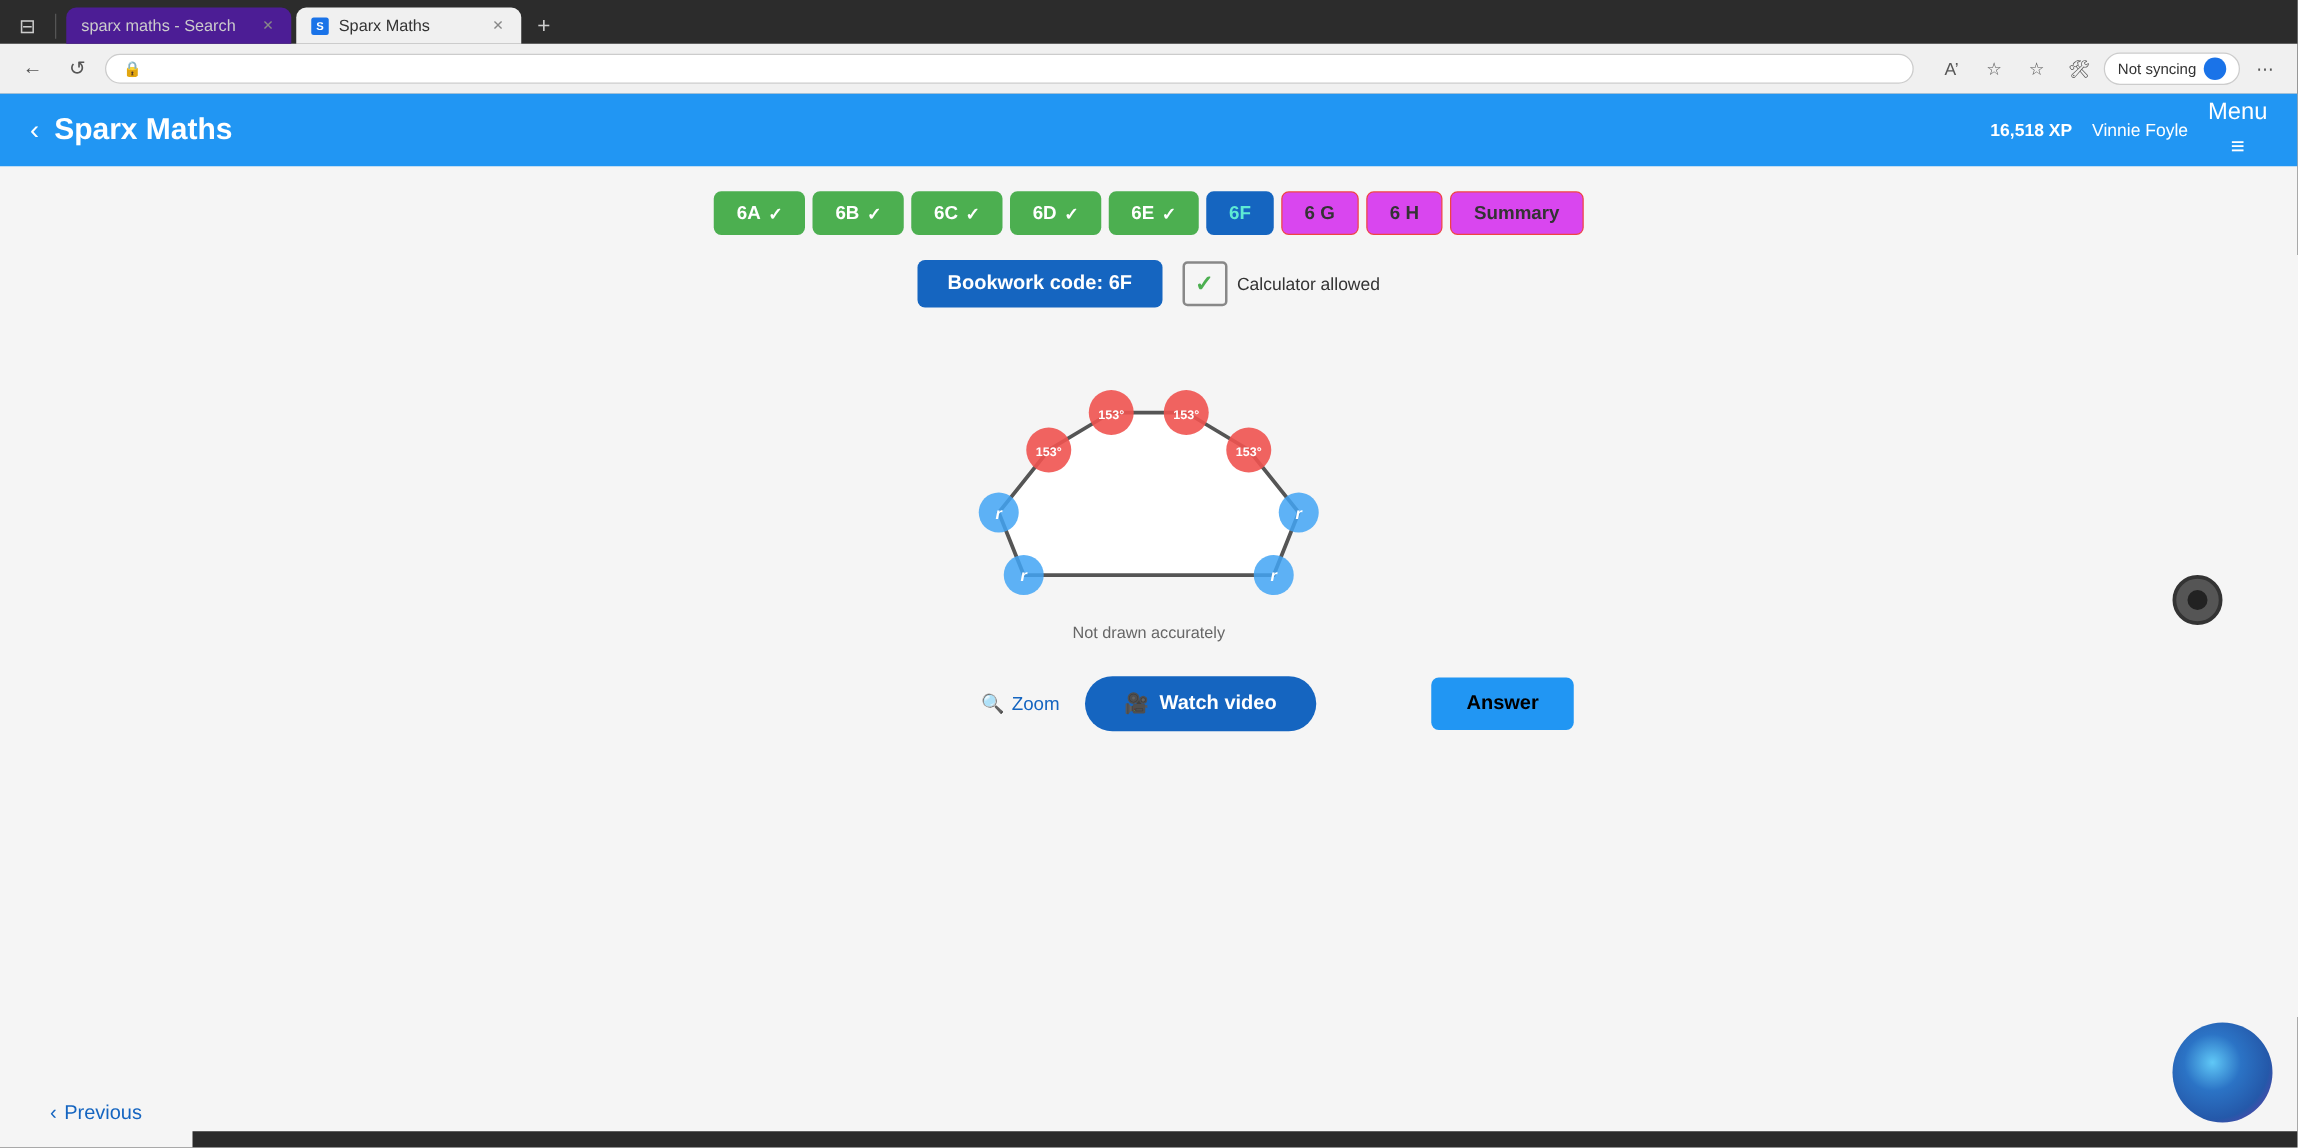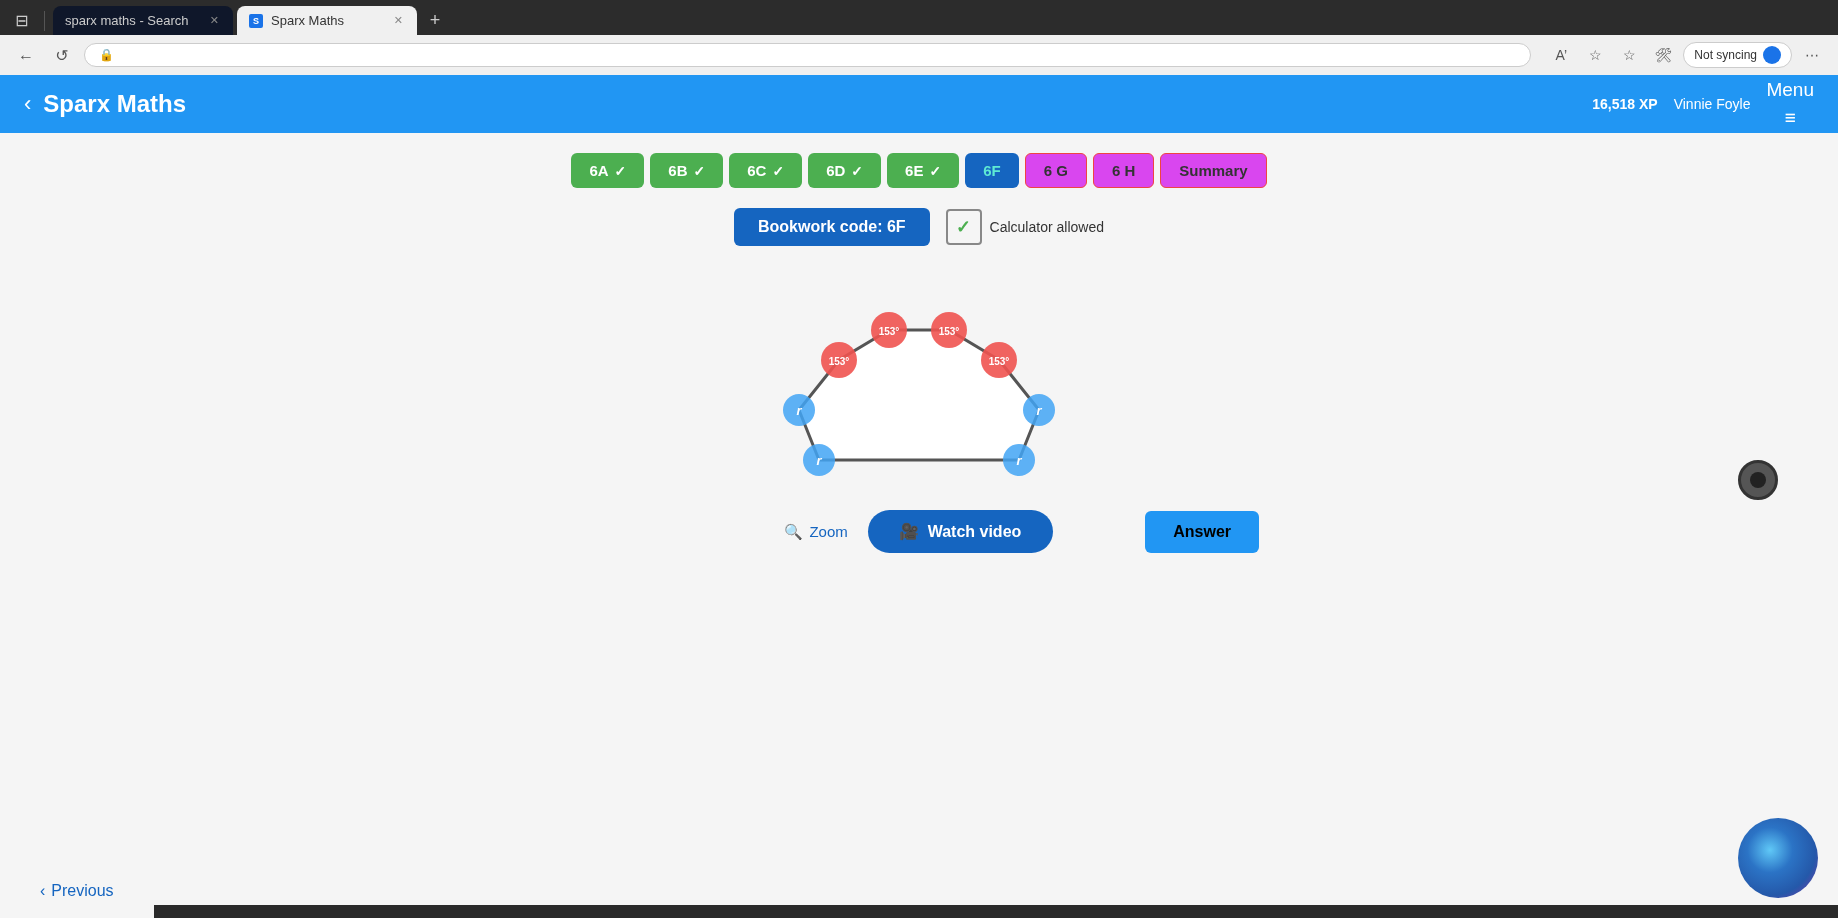--- a/index.html
+++ b/index.html
@@ -32,21 +32,21 @@
       cursor: pointer; border-radius: 4px;
     }
     .tab-divider {
       width: 1px; height: 20px; background: #555; margin: 0 4px;
     }
     .tab {
       display: flex; align-items: center;
       padding: 6px 12px;
       border-radius: 8px 8px 0 0;
       font-size: 13px; color: #ccc;
-      background: #0f172a;
+      background: #4c1d95;
       gap: 8px;
       min-width: 180px;
       position: relative;
     }
     .tab.active {
       background: #f0f0f0;
       color: #333;
     }
     .tab .close-btn {
       margin-left: auto; font-size: 11px; color: #888;
@@ -425,20 +425,21 @@
           <text x="120" y="65" text-anchor="middle" fill="white" font-size="10" font-weight="bold">153°</text>
           <text x="180" y="65" text-anchor="middle" fill="white" font-size="10" font-weight="bold">153°</text>
 
           <text x="50" y="195" text-anchor="middle" fill="white" font-size="13" font-weight="bold" font-style="italic">r</text>
           <text x="250" y="195" text-anchor="middle" fill="white" font-size="13" font-weight="bold" font-style="italic">r</text>
           <text x="30" y="145" text-anchor="middle" fill="white" font-size="13" font-weight="bold" font-style="italic">r</text>
           <text x="270" y="145" text-anchor="middle" fill="white" font-size="13" font-weight="bold" font-style="italic">r</text>
         </svg>
       </div>
 
+      <div class="not-drawn-note">Not drawn accurately</div>
 
       <div class="bottom-toolbar">
         <button class="zoom-btn">
           <span>🔍</span>
           <span>Zoom</span>
         </button>
         <button class="watch-video-btn">
           <span>🎥</span>
           <span>Watch video</span>
         </button>

